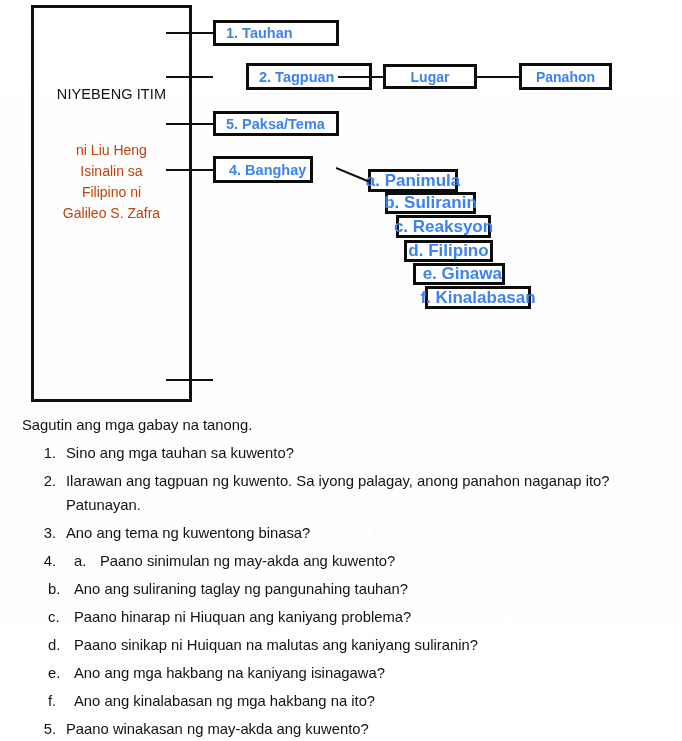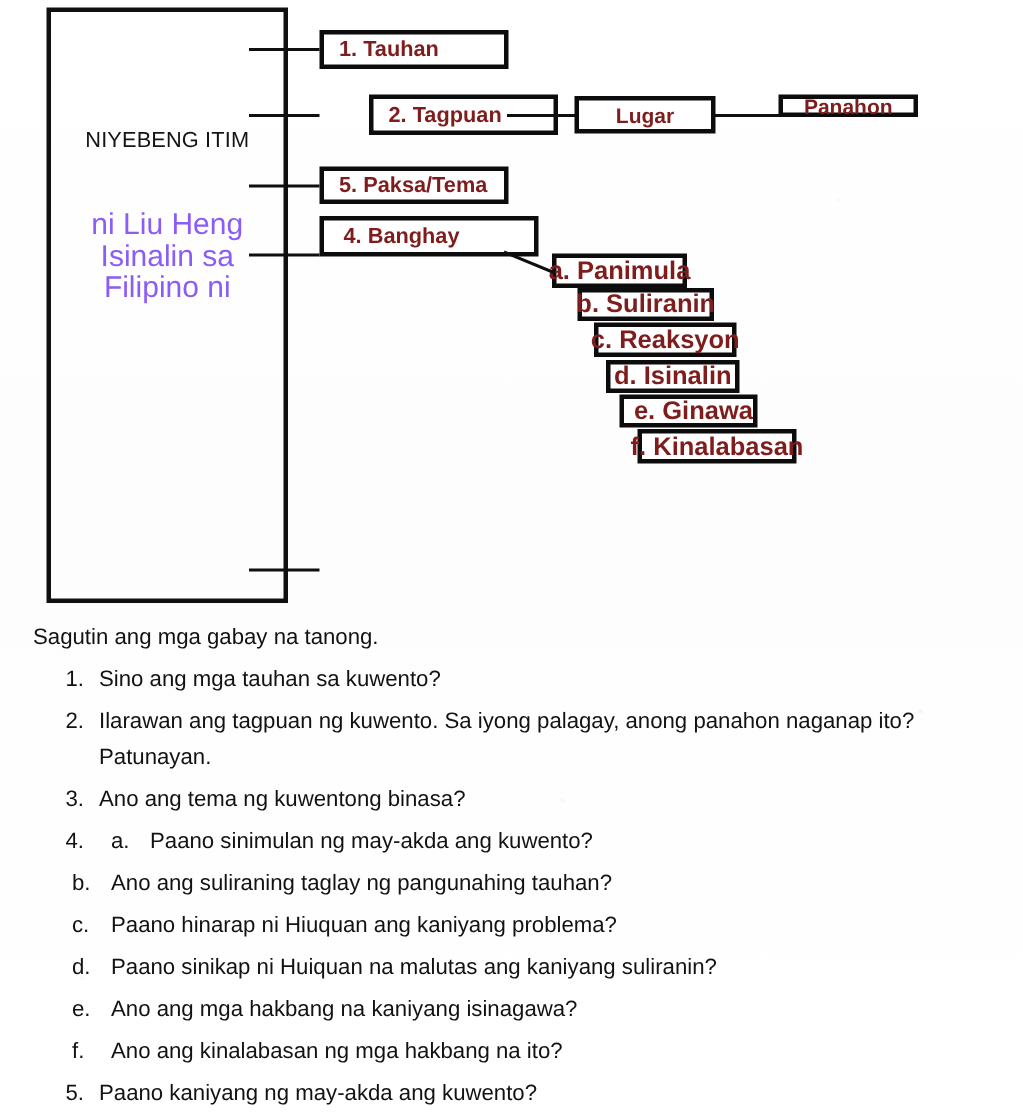--- a/index.html
+++ b/index.html
@@ -76,37 +76,37 @@
     font-weight: 400;
     letter-spacing: 0.1px;
     color: #141414;
   }
   .story-credit {
     position: absolute;
     left: 0;
     right: 0;
     top: 132px;
     text-align: center;
-    font-size: 20px;
+    font-size: 14px;
     font-weight: 400;
     line-height: 21px;
-    color: #8b5cf6;
+    color: #c2410c;
   }
   .story-credit span { display: block; }
 
   
   .node {
     position: absolute;
     border: 3px solid #0c0c0c;
     background: #ffffff;
     box-sizing: border-box;
     display: flex;
     align-items: center;
     font-weight: bold;
-    color: #7f1d1d;
+    color: #3b82f6;
     white-space: nowrap;
   }
   .node.lvl1 {
     font-size: 14.5px;
     padding-left: 10px;
     justify-content: flex-start;
   }
   .node.lvl2 {
     font-size: 14px;
     justify-content: center;
@@ -187,20 +187,21 @@
 
 <div class="diagram">
 
   <div class="main-box">
     <div class="main-box-inner">
       <div class="story-title">NIYEBENG ITIM</div>
       <div class="story-credit">
         <span>ni Liu Heng</span>
         <span>Isinalin sa</span>
         <span>Filipino ni</span>
+        <span>Galileo S. Zafra</span>
       </div>
     </div>
   </div>
 
   <div class="conn h" style="left:166px; top:32px;  width:47px;"></div>
   <div class="conn h" style="left:166px; top:76px;  width:47px;"></div>
   <div class="conn h" style="left:166px; top:123px; width:47px;"></div>
   <div class="conn h" style="left:166px; top:169px; width:47px;"></div>
   <div class="conn h" style="left:166px; top:379px; width:47px;"></div>
 
@@ -216,47 +217,47 @@
   </div>
 
   <div class="node lvl1" style="left:213px; top:63px; width:126px; height:27px;margin-left:33px;">
     <span>2. Tagpuan</span>
   </div>
 
   <div class="node lvl1" style="left:213px; top:111px; width:126px; height:25px;">
     <span>5. Paksa/Tema</span>
   </div>
 
-  <div class="node lvl1" style="left:213px; top:144px; width:146px; height:27px;padding-left:13px;">
+  <div class="node lvl1" style="left:213px; top:156px; width:100px; height:27px;padding-left:13px;">
     <span>4. Banghay</span>
   </div>
 
 
   <div class="node lvl2" style="left:383px; top:64px; width:94px; height:25px;">
     <span>Lugar</span>
   </div>
 
-  <div class="node lvl2" style="left:519px; top:63px; width:93px; height:15px;">
+  <div class="node lvl2" style="left:519px; top:63px; width:93px; height:27px;">
     <span>Panahon</span>
   </div>
 
   <div class="node sub" style="left:368px; top:169px; width:90px; height:23px;">
     <span>a. Panimula</span>
   </div>
 
   <div class="node sub" style="left:385px; top:192px; width:91px; height:22px;">
     <span>b. Suliranin</span>
   </div>
 
   <div class="node sub" style="left:396px; top:215px; width:95px; height:23px;">
     <span>c. Reaksyon</span>
   </div>
 
   <div class="node sub" style="left:404px; top:240px; width:89px; height:22px;">
-    <span>d. Isinalin</span>
+    <span>d. Filipino</span>
   </div>
 
   <div class="node sub" style="left:413px; top:263px; width:92px; height:22px;justify-content:flex-end;">
     <span>e. Ginawa</span>
   </div>
 
   <div class="node sub" style="left:425px; top:286px; width:106px; height:23px;">
     <span>f. Kinalabasan</span>
   </div>
 
@@ -308,16 +309,16 @@
     <div class="sub-text">Ano ang mga hakbang na kaniyang isinagawa?</div>
   </div>
 
   <div class="sub-row">
     <div class="sub-letter">f.</div>
     <div class="sub-text">Ano ang kinalabasan ng mga hakbang na ito?</div>
   </div>
 
   <div class="q-row">
     <div class="q-num">5.</div>
-    <div class="q-text">Paano kaniyang ng may-akda ang kuwento?</div>
+    <div class="q-text">Paano winakasan ng may-akda ang kuwento?</div>
   </div>
 
 </div>
 
 </body></html>

